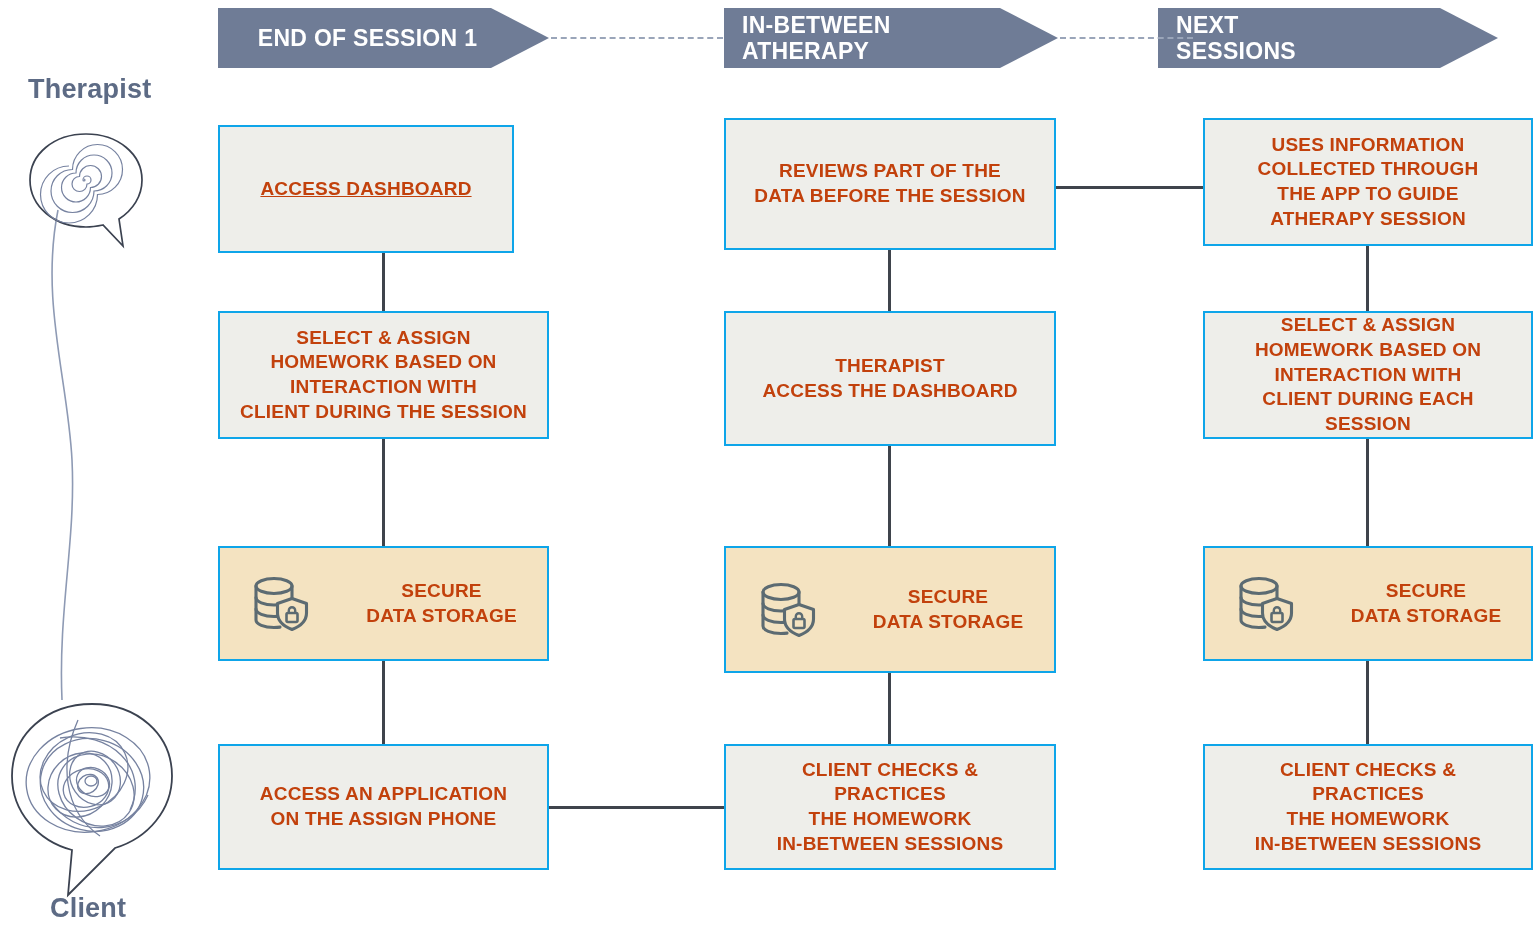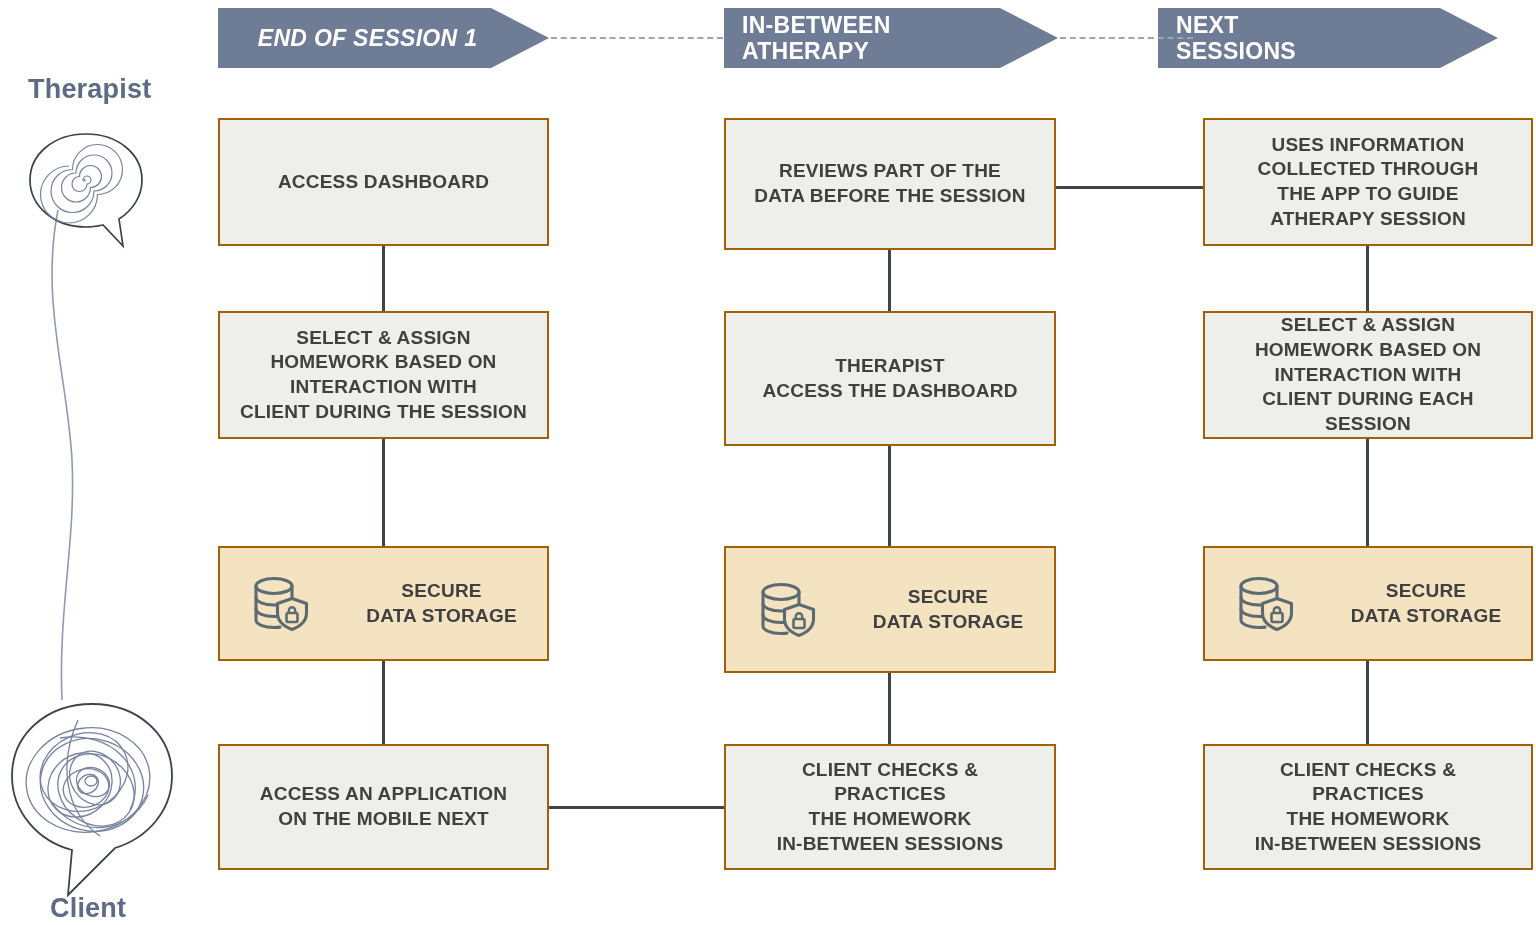--- a/index.html
+++ b/index.html
@@ -65,21 +65,20 @@
     align-items: flex-start;
     text-align: left;
     padding-left: 18px;
     padding-right: 50px;
   }
   .phase-header .phase-text { display: block; }
 
   #phase-header-1 {
     left: 218px; top: 8px; width: 331px;
     clip-path: polygon(0 0, 273px 0, 331px 50%, 273px 100%, 0 100%);
-    font-style: italic;
   }
   #phase-header-2 {
     left: 724px; top: 8px; width: 334px;
     clip-path: polygon(0 0, 276px 0, 334px 50%, 276px 100%, 0 100%);
   }
   #phase-header-3 {
     left: 1158px; top: 8px; width: 340px;
     clip-path: polygon(0 0, 282px 0, 340px 50%, 282px 100%, 0 100%);
   }
 
@@ -90,23 +89,23 @@
     height: 0;
     border-top: 2px dashed #9aa5b9;
   }
   #phase-dash-1 { left: 551px;  width: 172px; }
   #phase-dash-2 { left: 1060px; width: 133px; }
 
   
   .node {
     position: absolute;
     box-sizing: border-box;
-    border: 2px solid #a16207;
+    border: 2px solid #0ea5e9;
     background: #eeeeea;
-    color: #404040;
+    color: #c2410c;
     font-size: 19px;
     font-weight: bold;
     line-height: 1.3;
     letter-spacing: 0.2px;
     display: flex;
     align-items: center;
     justify-content: center;
     text-align: center;
     white-space: pre-line;
     padding: 4px 18px;
@@ -213,21 +212,21 @@
   <div class="vline" style="left:888px; top:446px;  height:100px;"></div>
   <div class="vline" style="left:888px; top:673px;  height:71px;"></div>
 
   <div class="vline" style="left:1366px; top:245px; height:66px;"></div>
   <div class="vline" style="left:1366px; top:438px; height:108px;"></div>
   <div class="vline" style="left:1366px; top:660px; height:84px;"></div>
 
   <div class="hline" style="left:549px;  top:806px; width:177px;"></div>
   <div class="hline" style="left:1056px; top:186px; width:149px;"></div>
 
-  <div class="node" style="left:218px; top:118px; width:331px; height:128px;">
+  <div class="node" style="left:218px; top:125px; width:296px; height:128px;text-decoration:underline;">
     <span class="node-text">ACCESS DASHBOARD</span>
   </div>
 
   <div class="node" style="left:218px; top:311px; width:331px; height:128px;">
     <span class="node-text">SELECT &amp; ASSIGN
 HOMEWORK BASED ON
 INTERACTION WITH
 CLIENT DURING THE SESSION</span>
   </div>
 
@@ -244,21 +243,21 @@
                C 33.8 53.3, 27.5 47.5, 27.5 40 V 30.5 Z" fill="#f4e3c1" stroke="#5c6b72" stroke-width="3.1" stroke-linejoin="round"></path>
       <rect x="36.5" y="40" width="11" height="9" rx="1.4" fill="none" stroke="#5c6b72" stroke-width="2.6"></rect>
       <path d="M38.8 40 V 37.4 a 3.2 3.2 0 0 1 6.4 0 V 40" fill="none" stroke="#5c6b72" stroke-width="2.4"></path>
     </svg>
     <span class="storage-text">SECURE
 DATA STORAGE</span>
   </div>
 
   <div class="node" style="left:218px; top:744px; width:331px; height:126px;">
     <span class="node-text">ACCESS AN APPLICATION
-ON THE MOBILE NEXT</span>
+ON THE ASSIGN PHONE</span>
   </div>
 
   <div class="node" style="left:724px; top:118px; width:332px; height:132px;align-items:center;">
     <span class="node-text">REVIEWS PART OF THE
 DATA BEFORE THE SESSION</span>
   </div>
 
   <div class="node" style="left:724px; top:311px; width:332px; height:135px;">
     <span class="node-text">THERAPIST
 ACCESS THE DASHBOARD</span>

